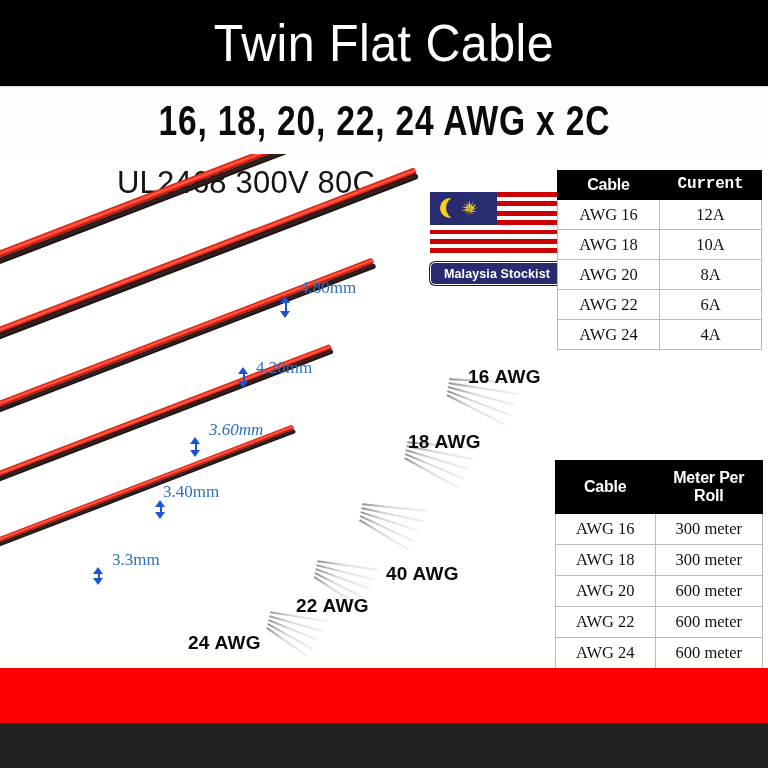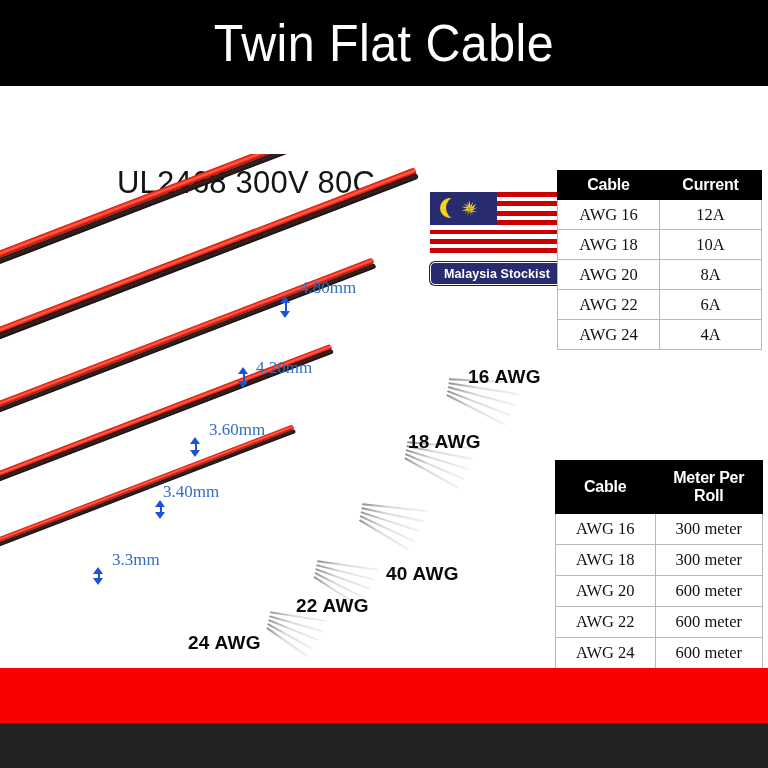--- a/index.html
+++ b/index.html
@@ -151,20 +151,23 @@
 </style>
 </head>
 <body>
 
 <div class="canvas">
 
   <div class="title-bar">
     <div class="t">Twin Flat Cable</div>
   </div>
 
+  <div class="subtitle-bar">
+    <div class="t">16, 18, 20, 22, 24 AWG x 2C</div>
+  </div>
 
   <div class="photo">
 
     <div style="position:absolute;left:117px;top:11px;font-size:31px;color:#141414;letter-spacing:.2px;white-space:nowrap;">UL2468 300V 80C</div>
 
     <div class="cable" style="left:-40px;top:112px;width:530px;height:13px;transform:rotate(-21deg);">
       <div class="red" style="top:0;height:7px;"></div>
       <div class="blk" style="top:6.5px;height:6.5px;"></div>
     </div>
     <div class="tip" style="left:447px;top:222px;width:76px;height:34px;transform:rotate(8deg);">
@@ -226,21 +229,21 @@
     <div class="dim" style="left:300px;top:124px;">4.80mm</div>
     <div class="arrow" style="left:280px;top:142px;height:22px;">
         <div class="stem"></div>
       </div>
 
     <div class="dim" style="left:256px;top:204px;">4.20mm</div>
     <div class="arrow" style="left:238px;top:213px;height:21px;">
         <div class="stem"></div>
       </div>
 
-    <div class="dim" style="left:209px;top:266px;">3.60mm</div>
+    <div class="dim" style="left:209px;top:266px;font-style:italic;">3.60mm</div>
     <div class="arrow" style="left:190px;top:283px;height:20px;">
         <div class="stem"></div>
       </div>
 
     <div class="dim" style="left:163px;top:328px;">3.40mm</div>
     <div class="arrow" style="left:155px;top:346px;height:19px;">
         <div class="stem"></div>
       </div>
 
     <div class="dim" style="left:112px;top:396px;font-family:Liberation Serif, serif;">3.3mm</div>
@@ -289,21 +292,21 @@
         <span>Malaysia Stockist</span>
       </div>
     </div>
 
   </div>
 
   <table class="tbl" id="tbl-current">
     <thead>
       <tr>
         <th style="width:50%;">Cable</th>
-        <th style="width:50%;">Current</th>
+        <th style="width:50%;font-family:Liberation Mono, monospace;">Current</th>
       </tr>
     </thead>
     <tbody>
       <tr>
         <td>AWG 16</td>
         <td>12A</td>
       </tr>
       <tr>
         <td>AWG 18</td>
         <td>10A</td>

